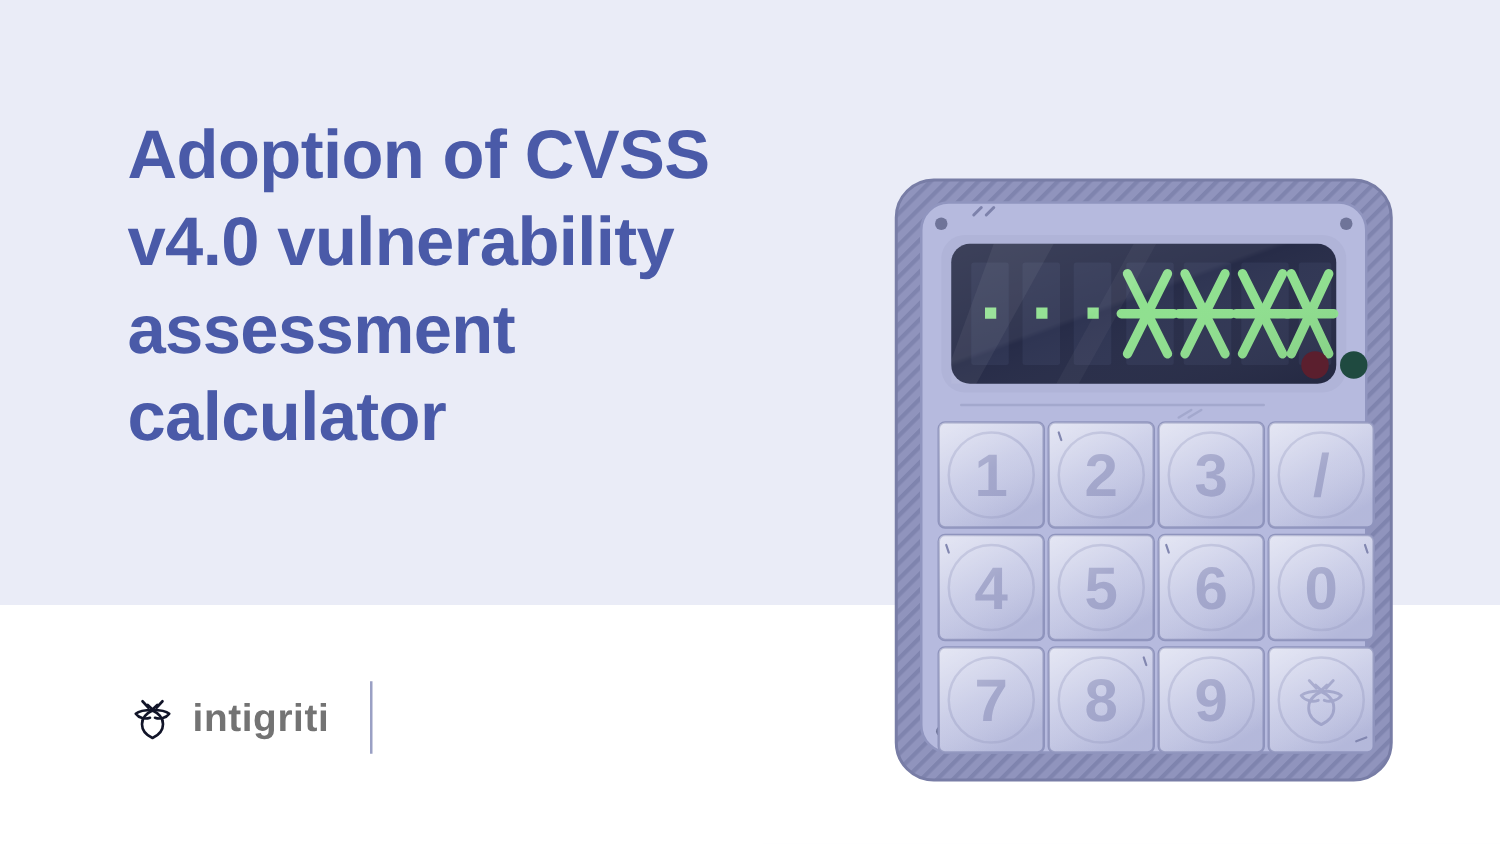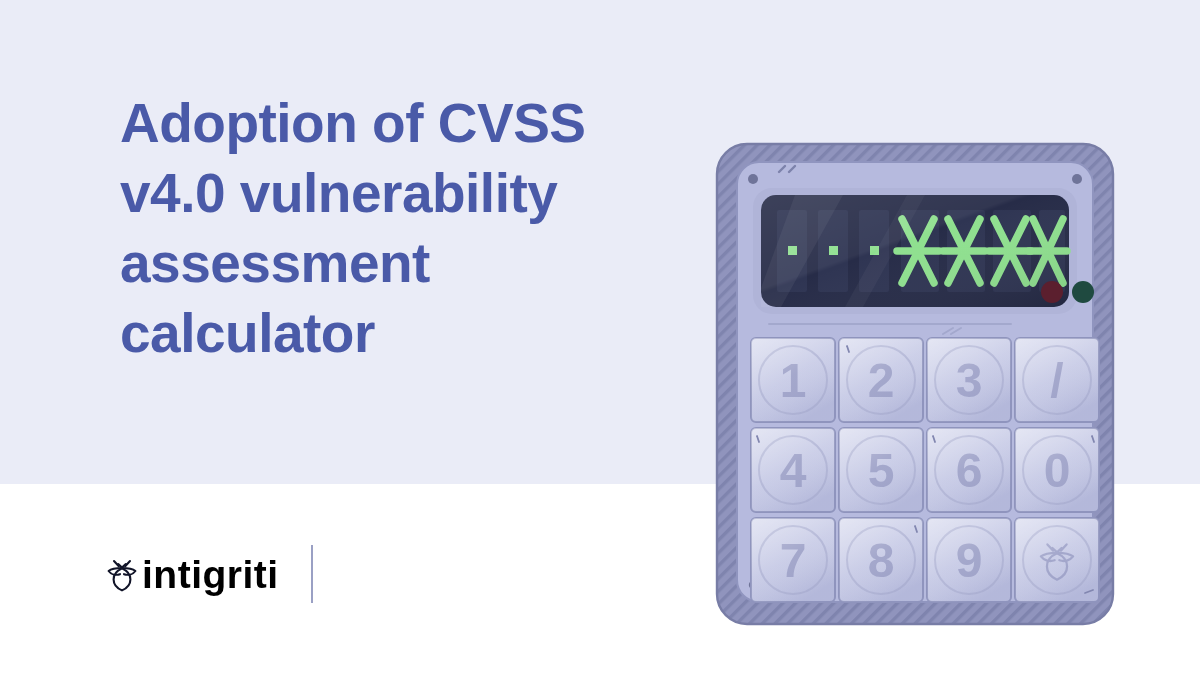--- a/index.html
+++ b/index.html
@@ -40,41 +40,41 @@
     position: absolute;
     left: 102px;
     top: 88px;
     width: 580px;
     color: #4a5aa8;
     font-size: 55px;
     line-height: 70px;
     font-weight: bold;
     letter-spacing: -0.5px;
     white-space: pre-line;
-    margin-left: 18px;
   }
 
   
   .brandbar {
     position: absolute;
     left: 102px;
     top: 545px;
     display: flex;
     align-items: center;
     height: 58px;
   }
   .bee-mark {
     width: 40px;
     height: 40px;
     display: block;
     flex: 0 0 auto;
   }
   .wordmark {
-    color: #000000;
-    font-size: 39px;
+    margin-left: 12px;
+    color: #737373;
+    font-size: 31px;
     font-weight: bold;
     letter-spacing: 0.5px;
     line-height: 1;
   }
   .brand-divider {
     width: 2px;
     height: 58px;
     background: #9aa0c4;
     margin-left: 32px;
     margin-right: 32px;

